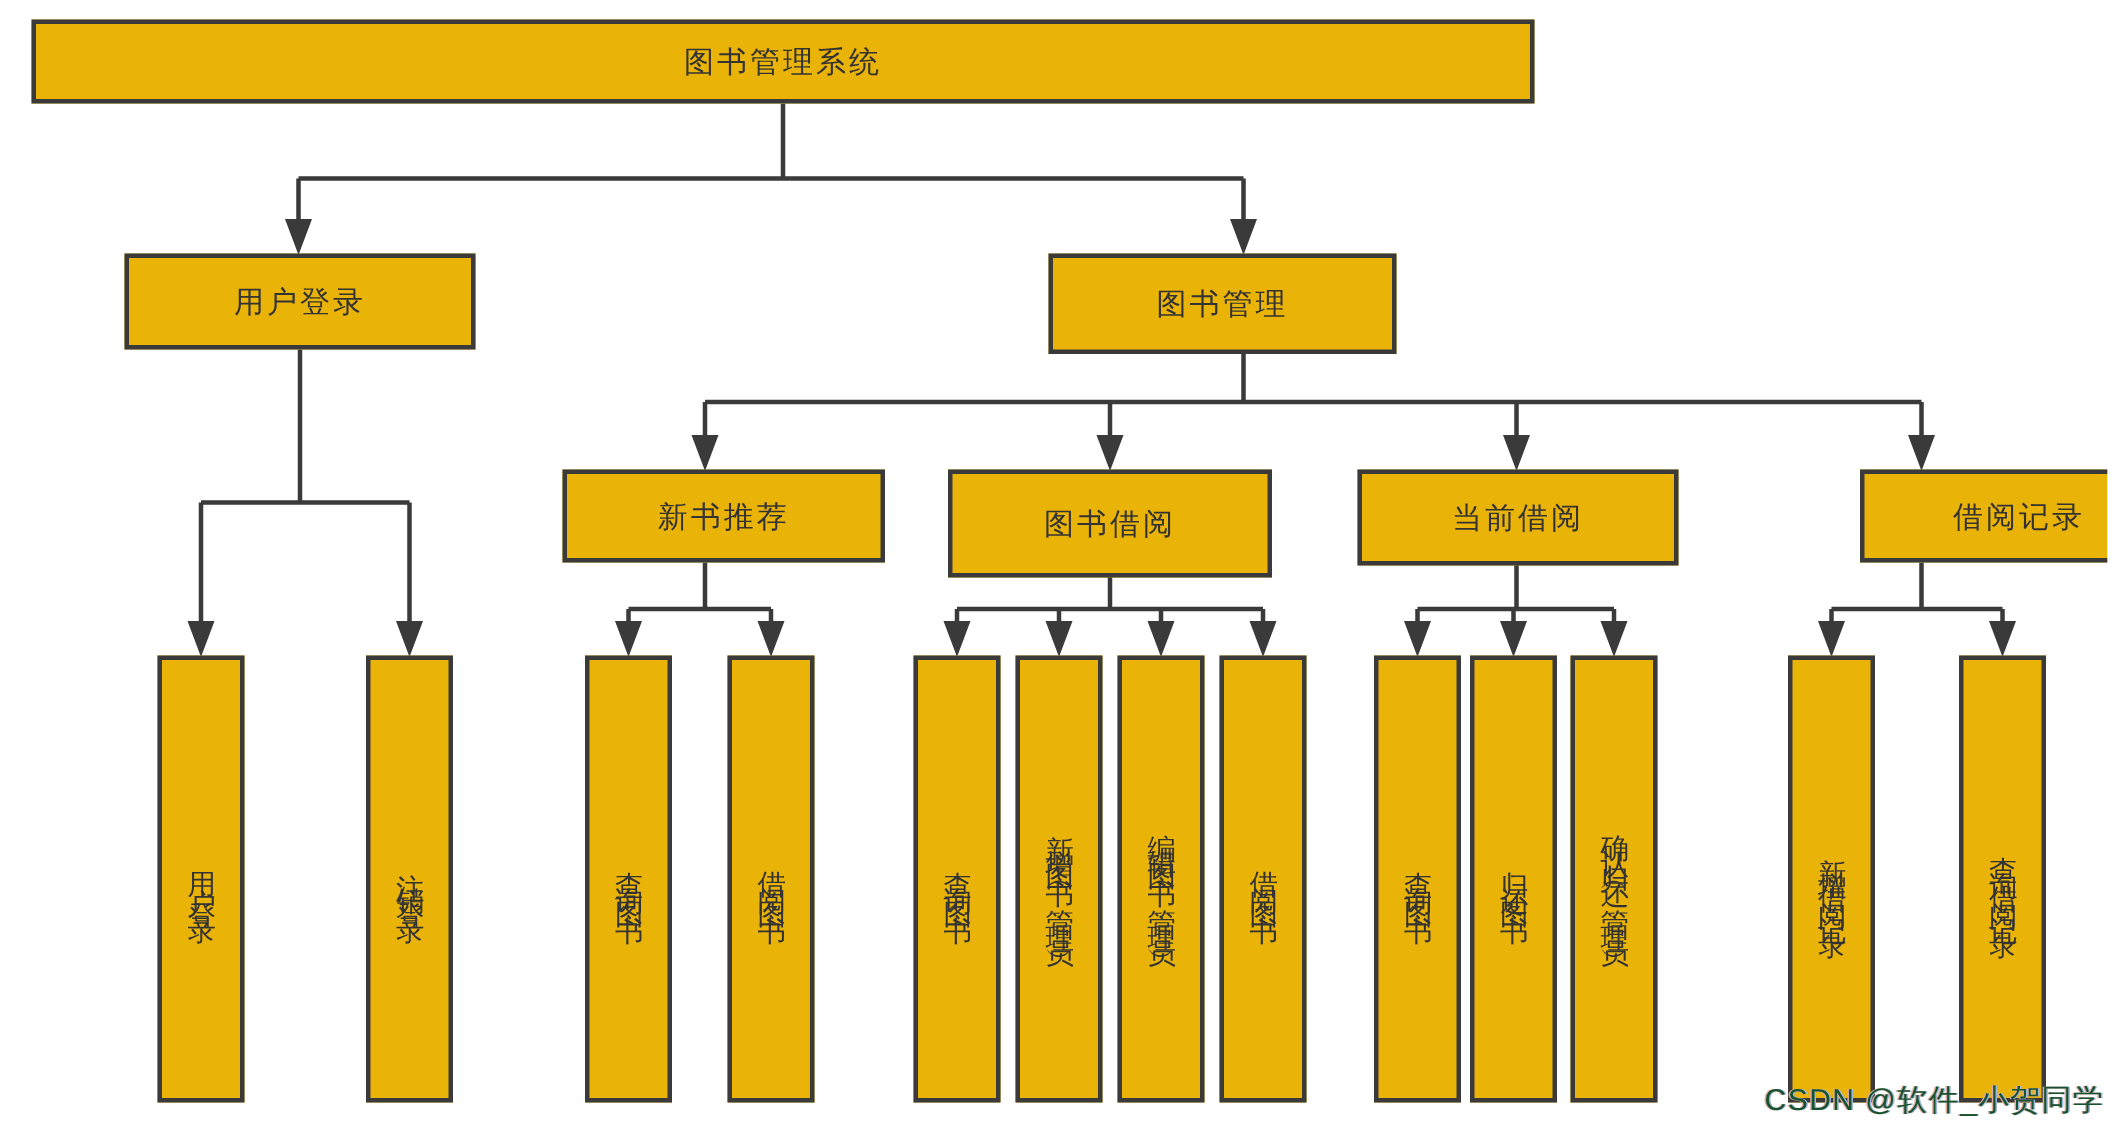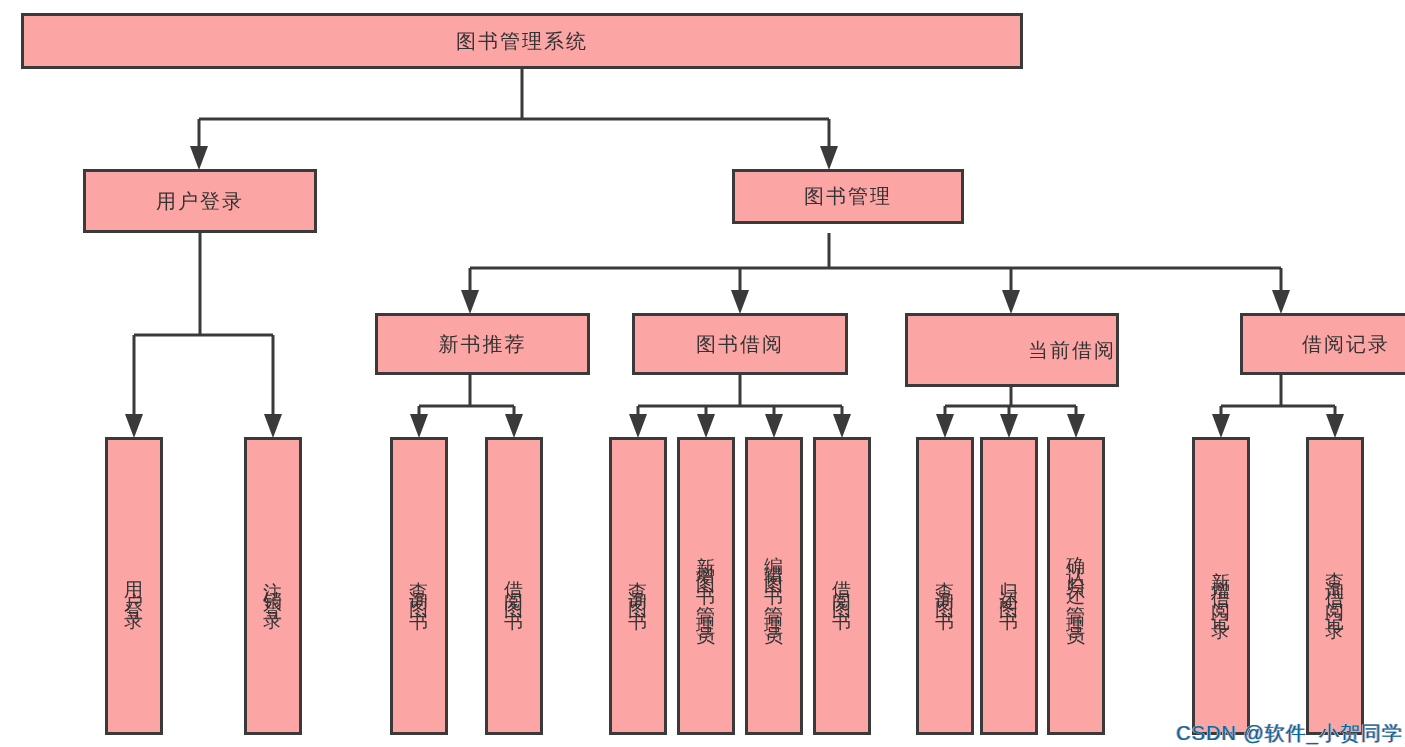--- a/index.html
+++ b/index.html
@@ -4,31 +4,31 @@
 <style>
   html,body { margin:0; padding:0; background:#ffffff; }
   .canvas {
     position:relative; width:1405px; height:747px; background:#ffffff;
     font-family:"Liberation Sans","DejaVu Sans",sans-serif; overflow:hidden;
     color:#333333;
   }
   svg.connectors { position:absolute; left:0; top:0; width:1405px; height:747px; }
   .node {
     position:absolute; box-sizing:border-box;
-    border:3px solid #3a3a3a; background:#fca5a5;
+    border:3px solid #3a3a3a; background:#eab308;
     display:flex; align-items:center; justify-content:center;
   }
   .node .h-label { font-size:20px; letter-spacing:2px; color:#333333; white-space:nowrap; }
   .node .v-label {
     writing-mode:vertical-rl; text-orientation:mixed;
     font-size:19px; letter-spacing:10px; line-height:1; color:#333333;
   }
   .watermark {
     position:absolute; right:2px; bottom:0px;
-    font-size:20px; letter-spacing:1px; color:#0369a1; white-space:nowrap;
+    font-size:20px; letter-spacing:1px; color:#14532d; white-space:nowrap;
     text-shadow:-1px 0 0 #e0a8a0, 1px 0 0 #9fb6de;
     text-align:right;
   }
 </style>
 </head>
 <body>
 
 <div class="canvas">
 
   <svg class="connectors" viewBox="0 0 1405 747" xmlns="http://www.w3.org/2000/svg">
@@ -94,31 +94,31 @@
     </g>
   </svg>
 
   <div class="node" style="left:21px; top:13px; width:1002px; height:56px;">
     <span class="h-label">图书管理系统</span>
   </div>
 
   <div class="node" style="left:83px; top:169px; width:234px; height:64px;">
     <span class="h-label">用户登录</span>
   </div>
-  <div class="node" style="left:732px; top:169px; width:232px; height:55px;">
+  <div class="node" style="left:699px; top:169px; width:232px; height:67px;">
     <span class="h-label">图书管理</span>
   </div>
 
   <div class="node" style="left:363px; top:313px; width:215px; height:62px;margin-left:12px;">
     <span class="h-label">新书推荐</span>
   </div>
-  <div class="node" style="left:632px; top:313px; width:216px; height:62px;">
+  <div class="node" style="left:632px; top:313px; width:216px; height:72px;">
     <span class="h-label">图书借阅</span>
   </div>
-  <div class="node" style="left:905px; top:313px; width:214px; height:74px;justify-content:flex-end;">
+  <div class="node" style="left:905px; top:313px; width:214px; height:64px;">
     <span class="h-label">当前借阅</span>
   </div>
   <div class="node" style="left:1240px; top:313px; width:212px; height:62px;">
     <span class="h-label">借阅记录</span>
   </div>
 
   <div class="node" style="left:105px; top:437px; width:58px; height:298px;">
     <span class="v-label">用户登录</span>
   </div>
   <div class="node" style="left:244px; top:437px; width:58px; height:298px;">

